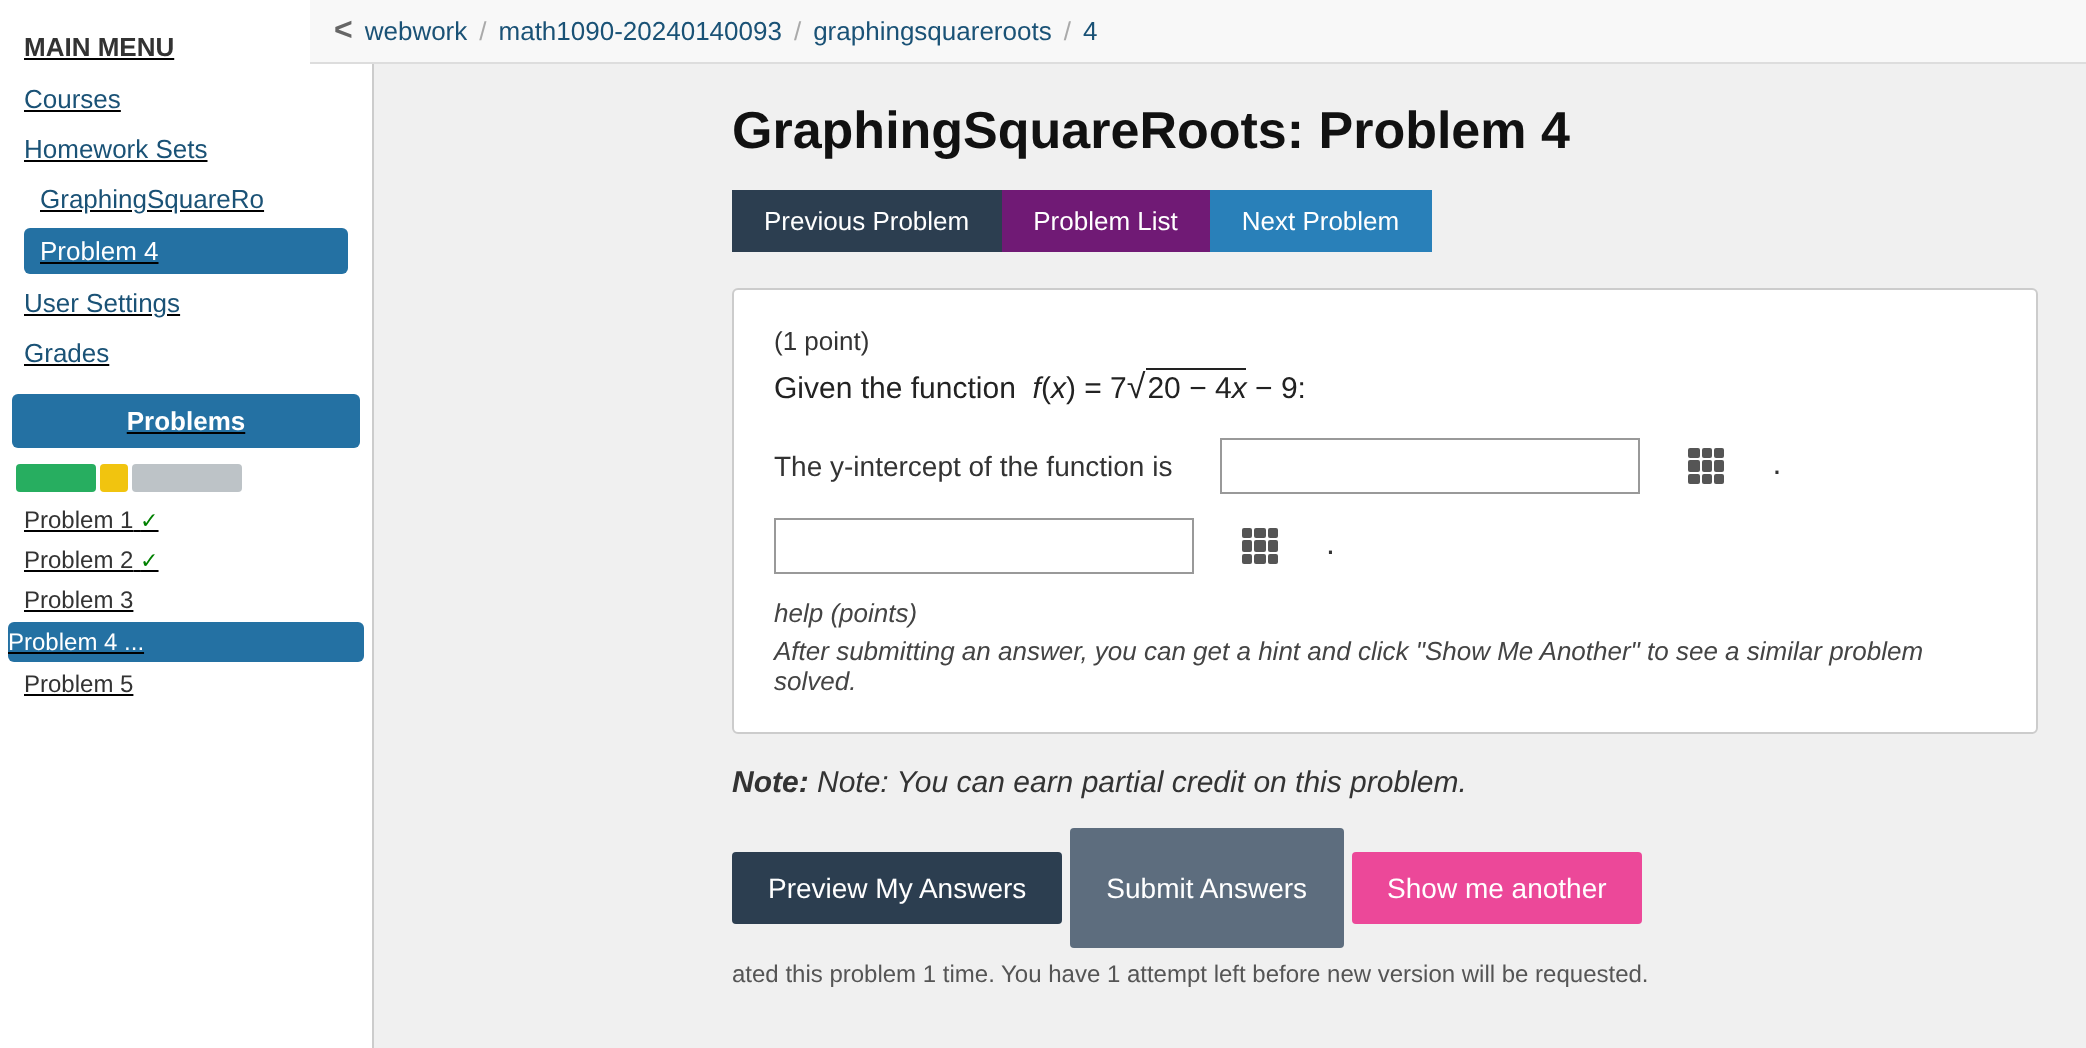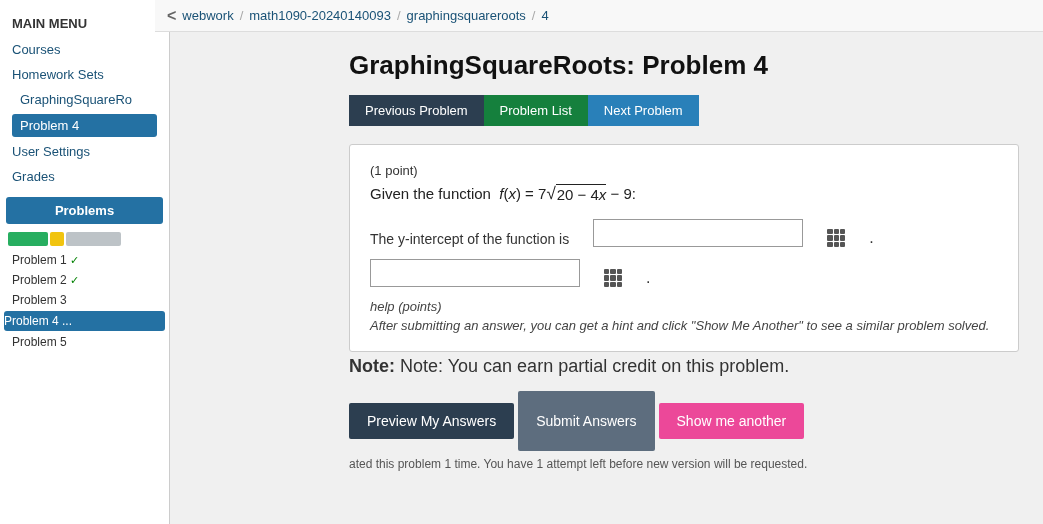--- a/index.html
+++ b/index.html
@@ -1,24 +1,25 @@
 <!DOCTYPE html>
 <html><head>
   <meta charset="utf-8">
   <style>
     * { box-sizing: border-box; margin: 0; padding: 0; }
     body { font-family: Arial, sans-serif; background: #f0f0f0; display: flex; height: 524px; overflow: hidden; font-size: 14px; }
 
     
     #sidebar {
-      width: 170px;
+      width: 187px;
       background: #fff;
       border-right: 1px solid #ccc;
       flex-shrink: 0;
       padding-top: 8px;
+      text-decoration: underline;
     }
     .sidebar-header {
       font-weight: bold;
       font-size: 13px;
       padding: 8px 12px 6px;
       color: #333;
     }
     .sidebar-item {
       padding: 5px 12px;
       font-size: 13px;
@@ -122,48 +123,48 @@
       font-size: 13px;
       cursor: pointer;
       border: none;
       font-weight: normal;
     }
     .btn-dark {
       background: #2c3e50;
       color: #fff;
     }
     .btn-mid {
-      background: #15803d;
+      background: #701a75;
       color: #fff;
     }
     .btn-blue {
       background: #2980b9;
       color: #fff;
     }
 
     .problem-box {
       background: #fff;
       border: 1px solid #ccc;
       border-radius: 3px;
       padding: 18px 20px;
-      margin-bottom: 4px;
+      margin-bottom: 16px;
     }
     .point-label {
       font-size: 13px;
       color: #333;
       margin-bottom: 6px;
     }
     .problem-text {
       font-size: 15px;
       margin-bottom: 16px;
       color: #222;
     }
     .field-row {
       display: flex;
-      align-items: flex-end;
+      align-items: center;
       margin-bottom: 12px;
       font-size: 14px;
       color: #333;
       gap: 24px;
     }
     .answer-input {
       width: 210px;
       height: 28px;
       border: 1px solid #999;
       padding: 2px 6px;
@@ -194,21 +195,22 @@
       font-size: 13px;
       margin-bottom: 4px;
     }
     .help-text {
       font-style: italic;
       color: #444;
       font-size: 13px;
     }
 
     .note-text {
-      font-size: 18px;
+      font-style: italic;
+      font-size: 15px;
       color: #333;
       margin-bottom: 14px;
     }
 
     .bottom-toolbar {
       display: flex;
       gap: 4px;
       align-items: center;
     }
     .btn-preview {

